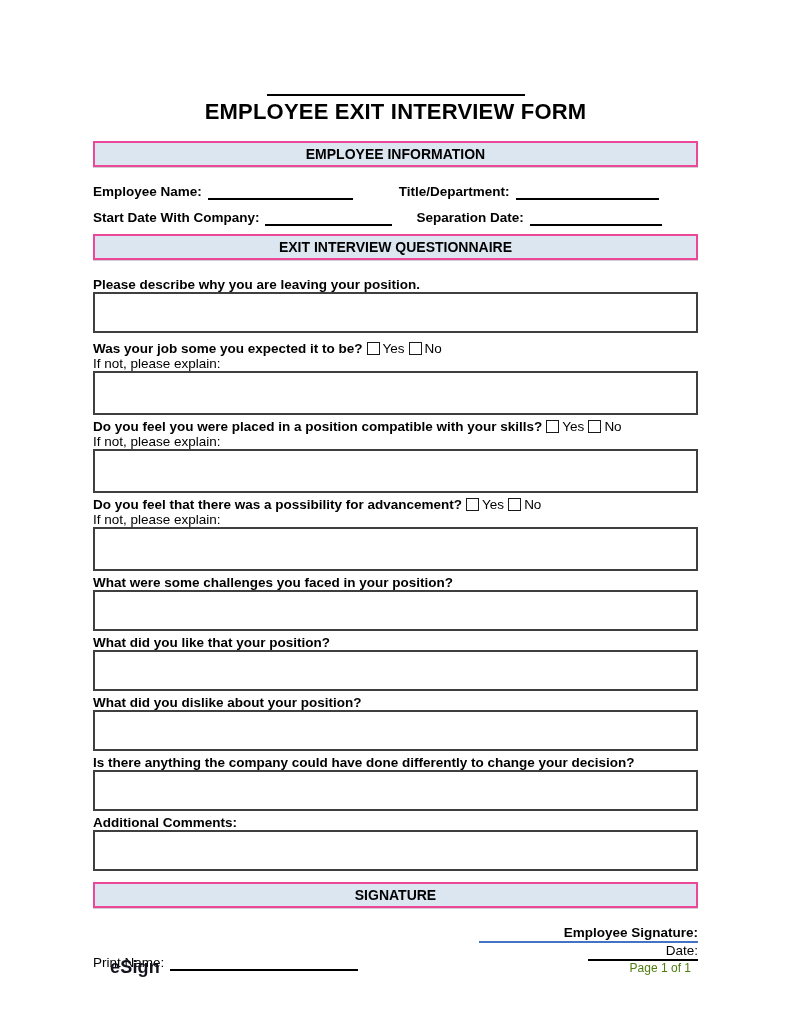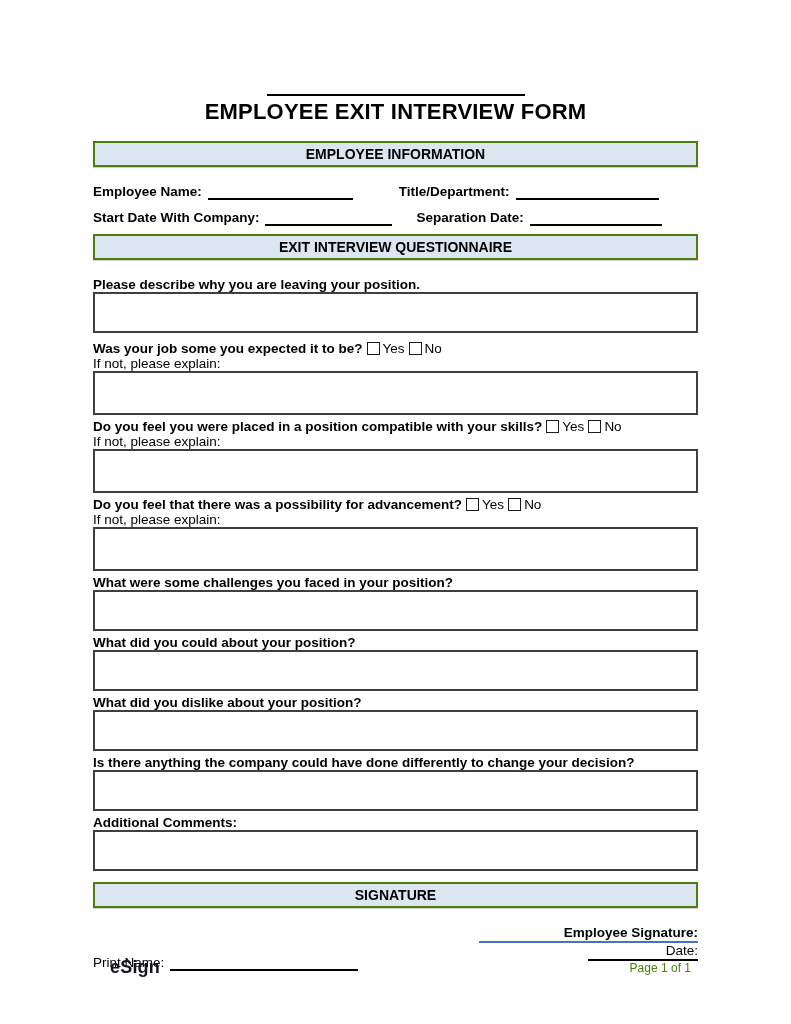--- a/index.html
+++ b/index.html
@@ -29,21 +29,21 @@
     font-size: 22px;
     font-weight: bold;
     text-align: center;
     line-height: 24px;
     letter-spacing: 0.2px;
   }
   .section-header {
     margin-top: 17px;
     height: 22px;
     line-height: 22px;
-    border: 2px solid #4d7c0f;
+    border: 2px solid #ec4899;
     background: #dce6f1;
     text-align: center;
     font-weight: bold;
     font-size: 14px;
     box-shadow: 0 1px 0 rgba(120,120,120,0.35);
   }
   .section-header.mid { margin-top: 8px; }
   .section-header.sig { margin-top: 11px; }
   .info-rows { margin-top: 7px; font-size: 13.5px; }
   .info-row { display: flex; align-items: flex-end; height: 26px; }
@@ -175,21 +175,21 @@
         <div class="q-sub">If not, please explain:</div>
         <div class="answer-box tall"></div>
       </div>
 
       <div class="q-block">
         <div class="q-label-row"><span class="q-label">What were some challenges you faced in your position?</span></div>
         <div class="answer-box"></div>
       </div>
 
       <div class="q-block">
-        <div class="q-label-row"><span class="q-label">What did you could about your position?</span></div>
+        <div class="q-label-row"><span class="q-label">What did you like that your position?</span></div>
         <div class="answer-box"></div>
       </div>
 
       <div class="q-block">
         <div class="q-label-row"><span class="q-label">What did you dislike about your position?</span></div>
         <div class="answer-box"></div>
       </div>
 
       <div class="q-block">
         <div class="q-label-row"><span class="q-label">Is there anything the company could have done differently to change your decision?</span></div>

